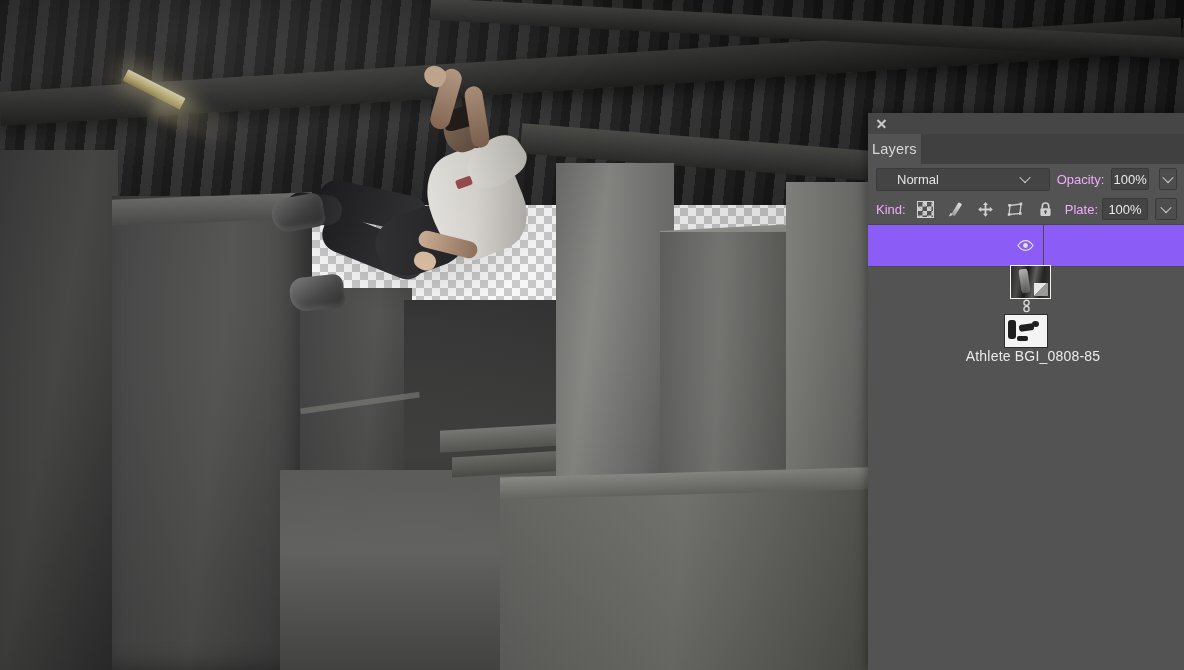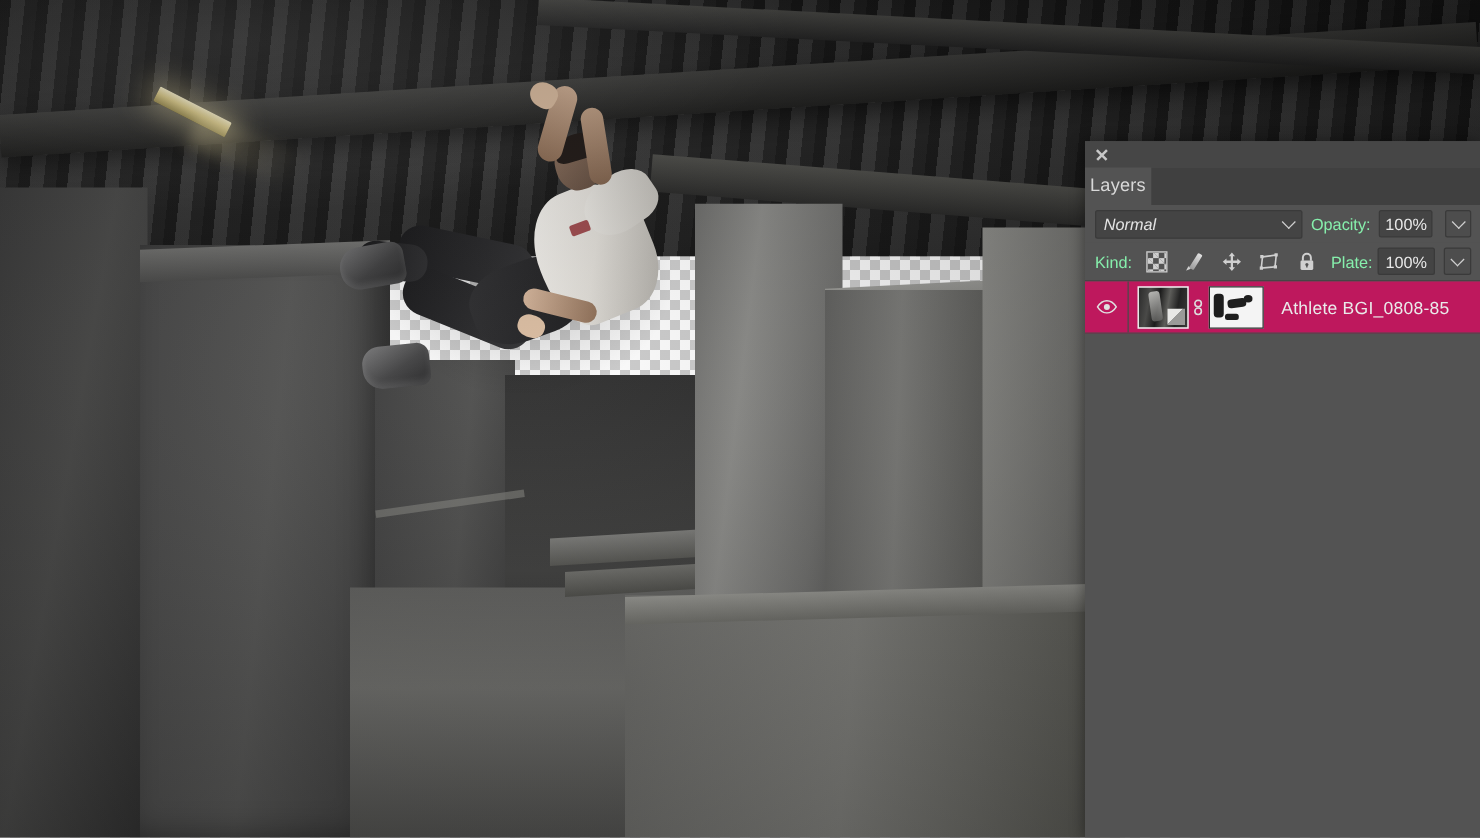--- a/index.html
+++ b/index.html
@@ -496,29 +496,28 @@
     flex: none;
   }
   .blend-select {
     width: 163px;
     height: 21px;
     background: #444444;
     border: 1px solid #3a3a3a;
     border-radius: 2px;
     display: flex;
     align-items: center;
-    padding: 0 6px;
+    padding: 0 20px;
     color: #e4e4e4;
     font-size: 13px;
     cursor: pointer;
-    font-style: italic;
   }
   .blend-select .lbl { flex: 1; }
   .field-label {
-    color: #86efac;
+    color: #f0abfc;
     font-size: 13px;
     white-space: nowrap;
   }
   .num-field {
     width: 44px;
     height: 20px;
     background: #444444;
     border: 1px solid #3a3a3a;
     border-radius: 2px;
     color: #e8e8e8;
@@ -588,21 +587,21 @@
     background: #535353;
     overflow: hidden;
   }
   .layer-row {
     height: 41px;
     display: flex;
     align-items: center;
     border-bottom: 1px solid #4a4a4a;
     cursor: pointer;
   }
-  .layer-row.selected { background: #be185d; }
+  .layer-row.selected { background: #8b5cf6; flex-direction: column; }
   .eye-cell {
     width: 34px;
     height: 41px;
     display: flex;
     align-items: center;
     justify-content: center;
     border-right: 1px solid #4a4a4a;
     flex: none;
   }
   .eye-box {

